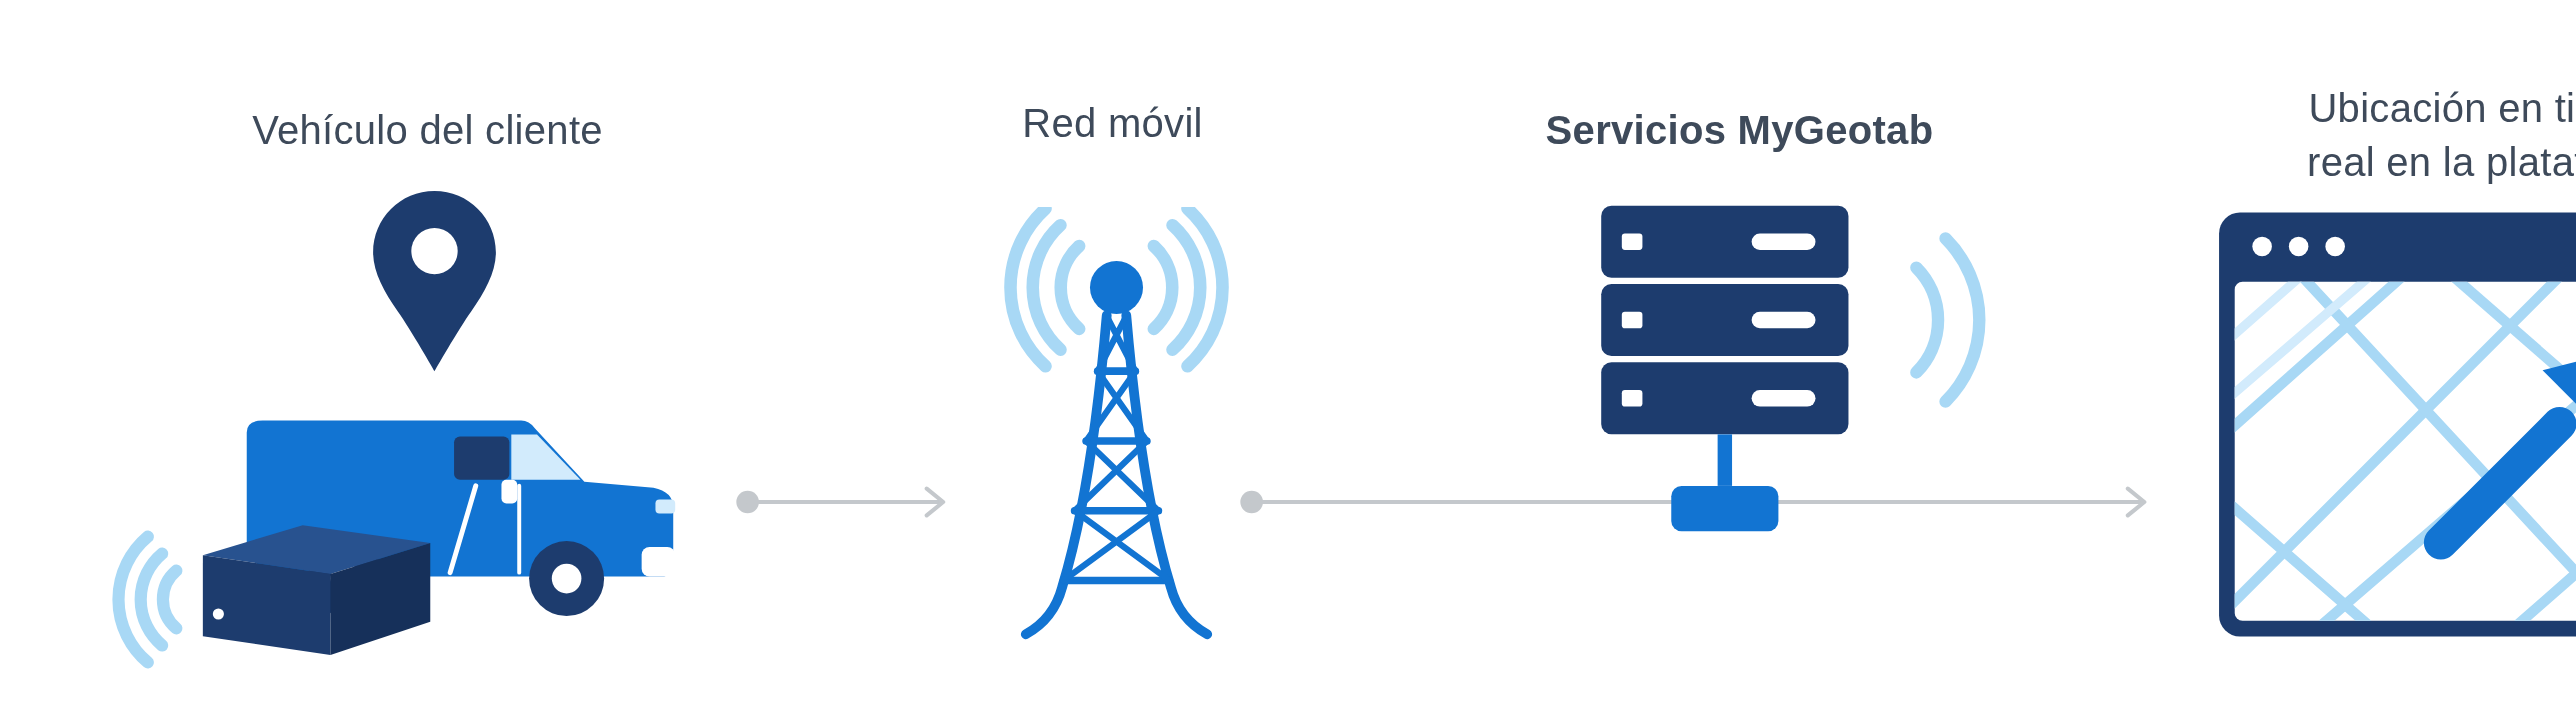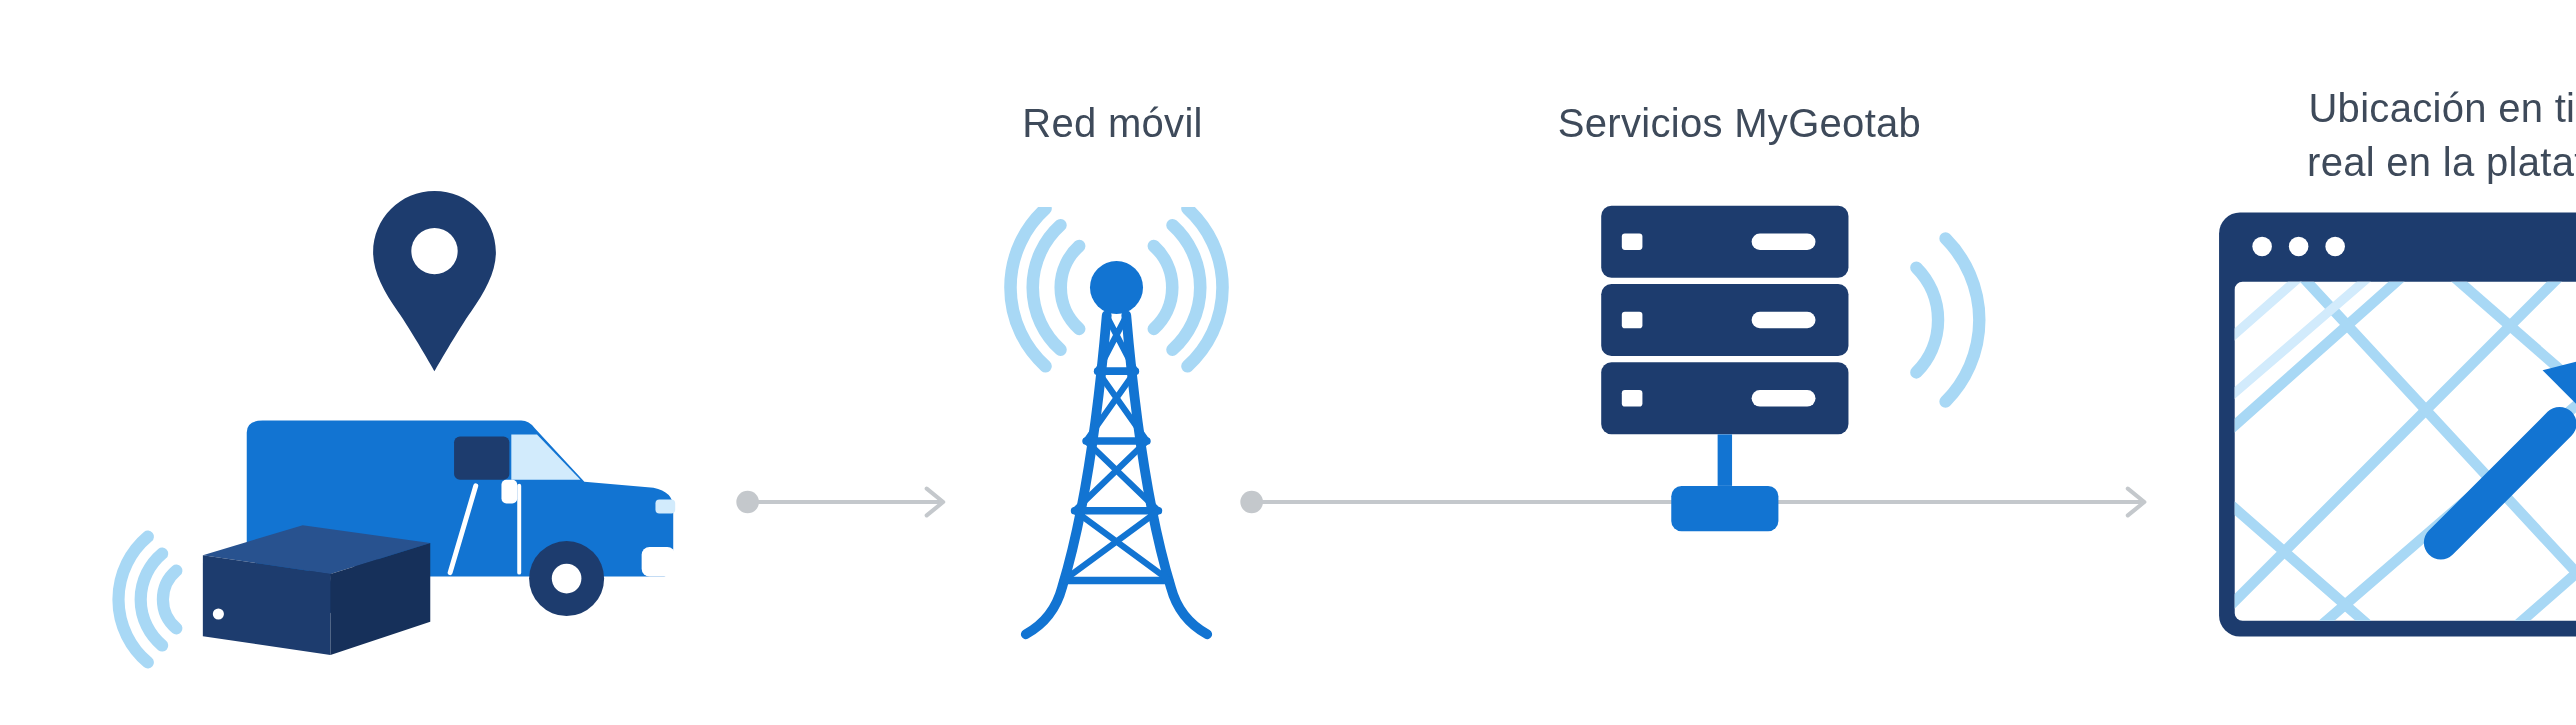--- a/index.html
+++ b/index.html
@@ -36,24 +36,27 @@
   .mapline2{stroke:#d2ebfc;stroke-width:7;fill:none;stroke-linecap:round}
   .gray-line{stroke:#c4c8cc;stroke-width:8;fill:none;stroke-linecap:round;stroke-linejoin:round}
   .gray-dot{fill:#c4c8cc}
   .blue-stroke{stroke:#1274d2;fill:none;stroke-linecap:round}
 </style>
 </head>
 <body>
 
 <div class="canvas">
 
+  <div class="label" style="left:108px;top:103px;">
+    <span>Vehículo del cliente</span>
+  </div>
   <div class="label" style="left:793px;top:96px;">
     <span>Red móvil</span>
   </div>
-  <div class="label" style="left:1420px;top:96px;">
+  <div class="label" style="left:1420px;top:103px;font-weight:bold;">
     <span>Servicios MyGeotab</span>
   </div>
   <div class="label" style="left:2173px;top:81px;">
     <span>Ubicación en tiempo</span>
     <span>real en la plataforma</span>
   </div>
 
   <svg class="abs" style="left:725px;top:476px;" width="247" height="52" viewBox="0 0 480 100">
     <circle class="gray-dot" cx="44" cy="50" r="22"></circle>
     <path class="gray-line" d="M44 50 L420 50"></path>

